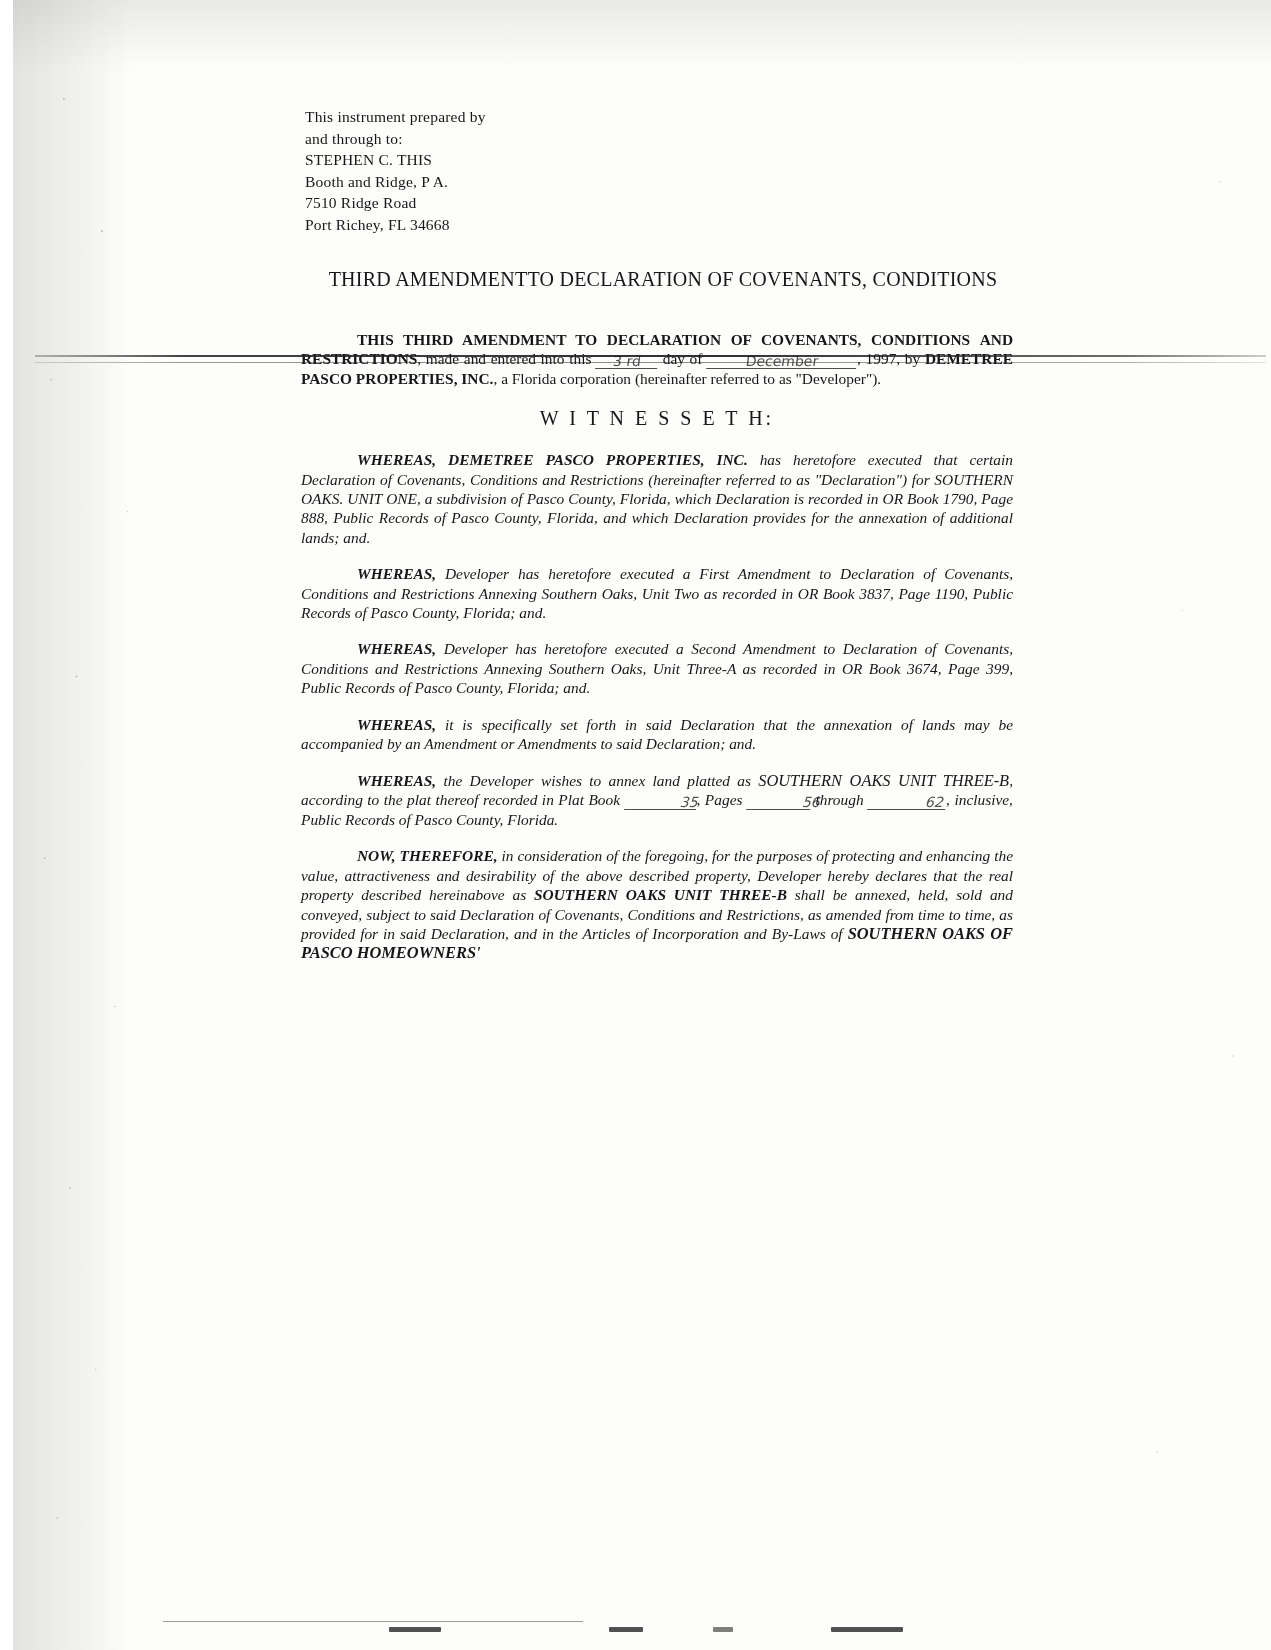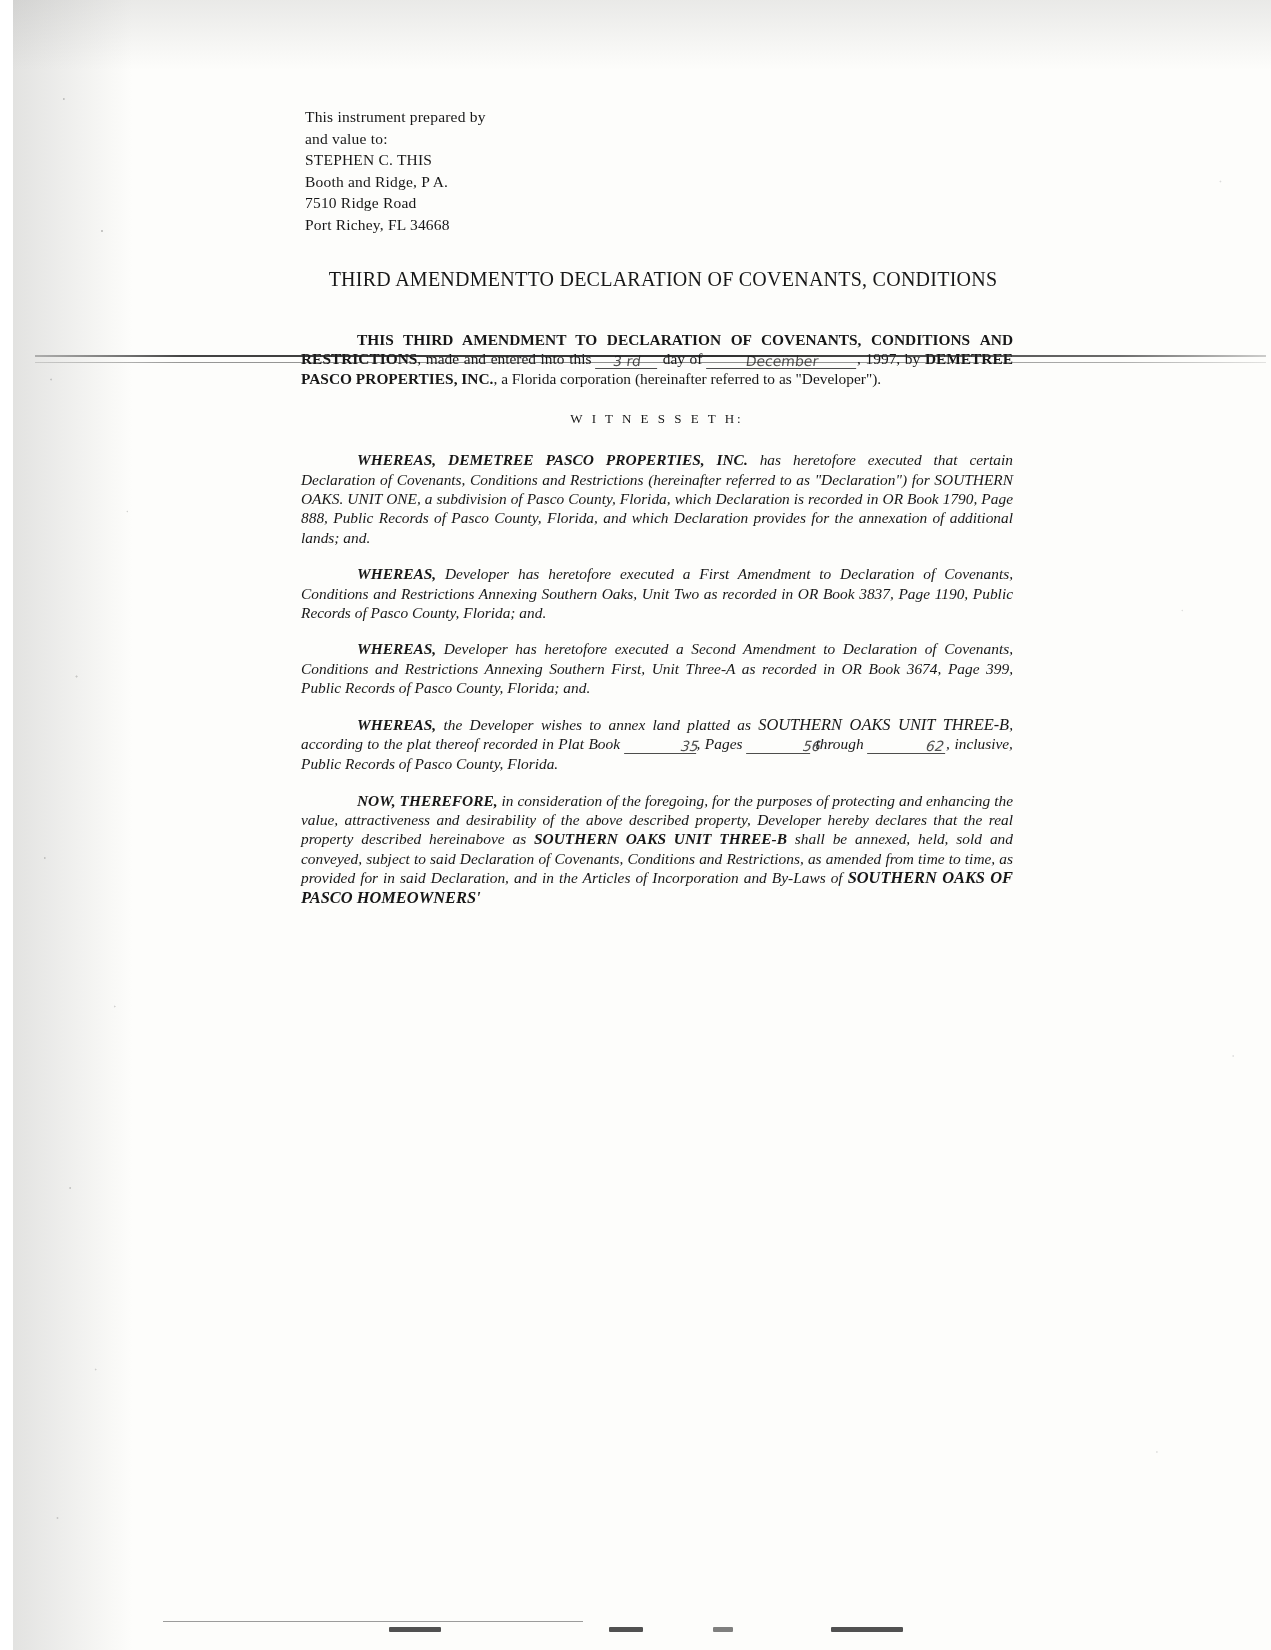--- a/index.html
+++ b/index.html
@@ -110,21 +110,21 @@
   .para.lead { text-indent: 56px; font-style: italic; }
   .tight { margin-bottom: 14px; }
 
   .u { }
   .b { font-weight: bold; }
   .big { font-size: 16.4px; }
 
   .witness {
     text-align: center;
     letter-spacing: 3px;
-    font-size: 13px;
+    font-size: 20px;
     margin: 20px 0 22px 0;
     font-weight: normal;
   }
 
   
   .fill {
     display: inline-block;
     border-bottom: 1.3px solid #1c1c1c;
     text-align: center;
     font-family: "DejaVu Sans", sans-serif;
@@ -144,21 +144,21 @@
 </style>
 </head>
 <body>
 
 <div id="page">
 
   <div class="sheet">
 
     <div class="addr">
       <div>This instrument prepared by</div>
-      <div>and value to:</div>
+      <div>and through to:</div>
       <div>STEPHEN C. THIS</div>
       <div>Booth and Ridge, P A.</div>
       <div>7510 Ridge Road</div>
       <div>Port Richey, FL 34668</div>
     </div>
 
     <div class="title">
       <div>THIRD AMENDMENTTO DECLARATION OF COVENANTS, CONDITIONS</div>
     </div>
 
@@ -177,23 +177,26 @@
 
       <p class="para lead">
         <span class="b">WHEREAS, DEMETREE PASCO PROPERTIES, INC.</span><span> has heretofore executed that certain Declaration of Covenants, Conditions and Restrictions (hereinafter referred to as "Declaration") for SOUTHERN OAKS. UNIT ONE, a subdivision of Pasco County, Florida, which Declaration is recorded in OR Book 1790, Page 888, Public Records of Pasco County, Florida, and which Declaration provides for the annexation of additional lands; and.</span>
       </p>
 
       <p class="para lead">
         <span class="b">WHEREAS,</span><span> Developer has heretofore executed a First Amendment to Declaration of Covenants, Conditions and Restrictions Annexing Southern Oaks, Unit Two as recorded in OR Book 3837, Page 1190, Public Records of Pasco County, Florida; and.</span>
       </p>
 
       <p class="para lead">
-        <span class="b">WHEREAS,</span><span> Developer has heretofore executed a Second Amendment to Declaration of Covenants, Conditions and Restrictions Annexing Southern First, Unit Three-A as recorded in OR Book 3674, Page 399, Public Records of Pasco County, Florida; and.</span>
-      </p>
-
+        <span class="b">WHEREAS,</span><span> Developer has heretofore executed a Second Amendment to Declaration of Covenants, Conditions and Restrictions Annexing Southern Oaks, Unit Three-A as recorded in OR Book 3674, Page 399, Public Records of Pasco County, Florida; and.</span>
+      </p>
+
+      <p class="para lead">
+        <span class="b">WHEREAS,</span><span> it is specifically set forth in said Declaration that the annexation of lands may be accompanied by an Amendment or Amendments to said Declaration; and.</span>
+      </p>
 
       <p class="para lead">
         <span class="b">WHEREAS,</span><span> the Developer wishes to annex land platted as </span><span class="big">SOUTHERN OAKS UNIT THREE-B</span><span>, according to the plat thereof recorded in Plat Book</span>
         <span class="fill platbook">35</span><span>, Pages</span>
         <span class="fill pagefrom">56</span>
         <span>through</span>
         <span class="fill pageto">62</span><span>, inclusive, Public Records of Pasco County, Florida.</span>
       </p>
 
       <p class="para lead">

